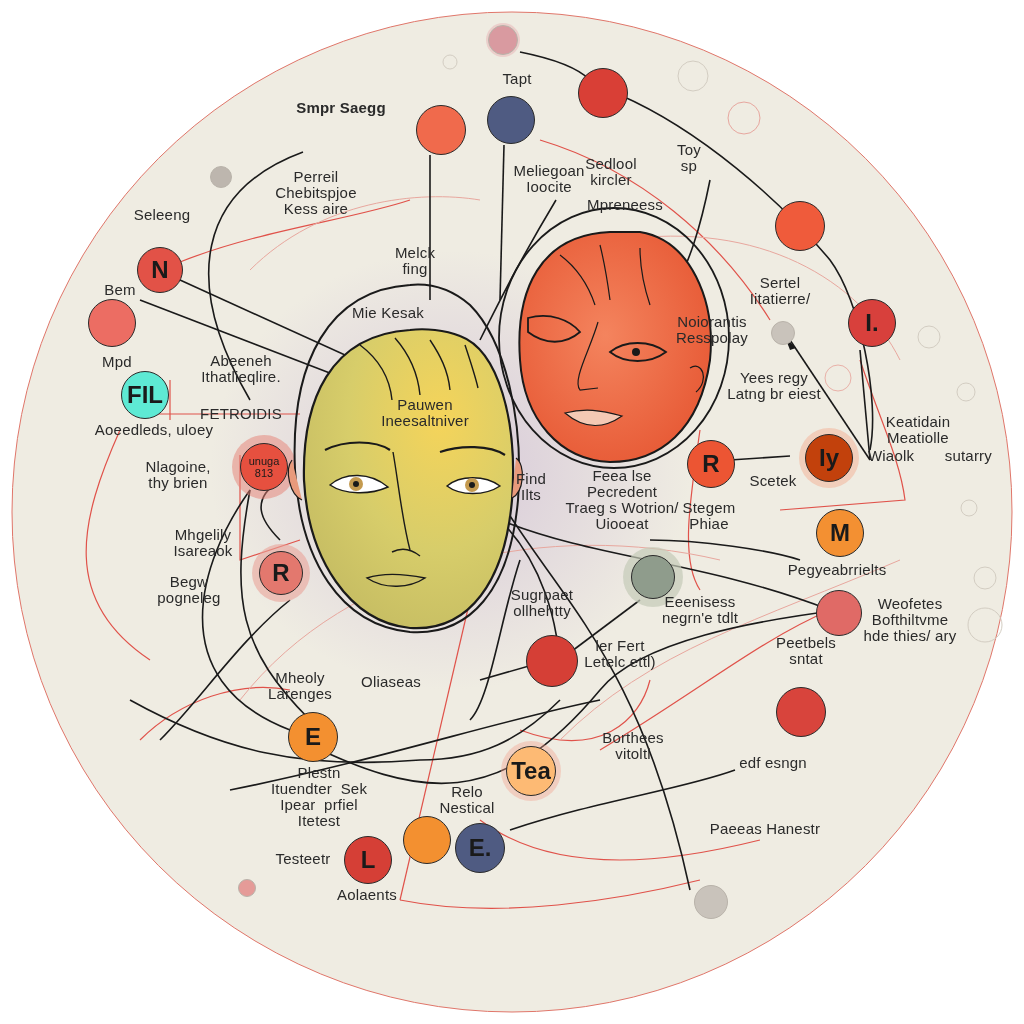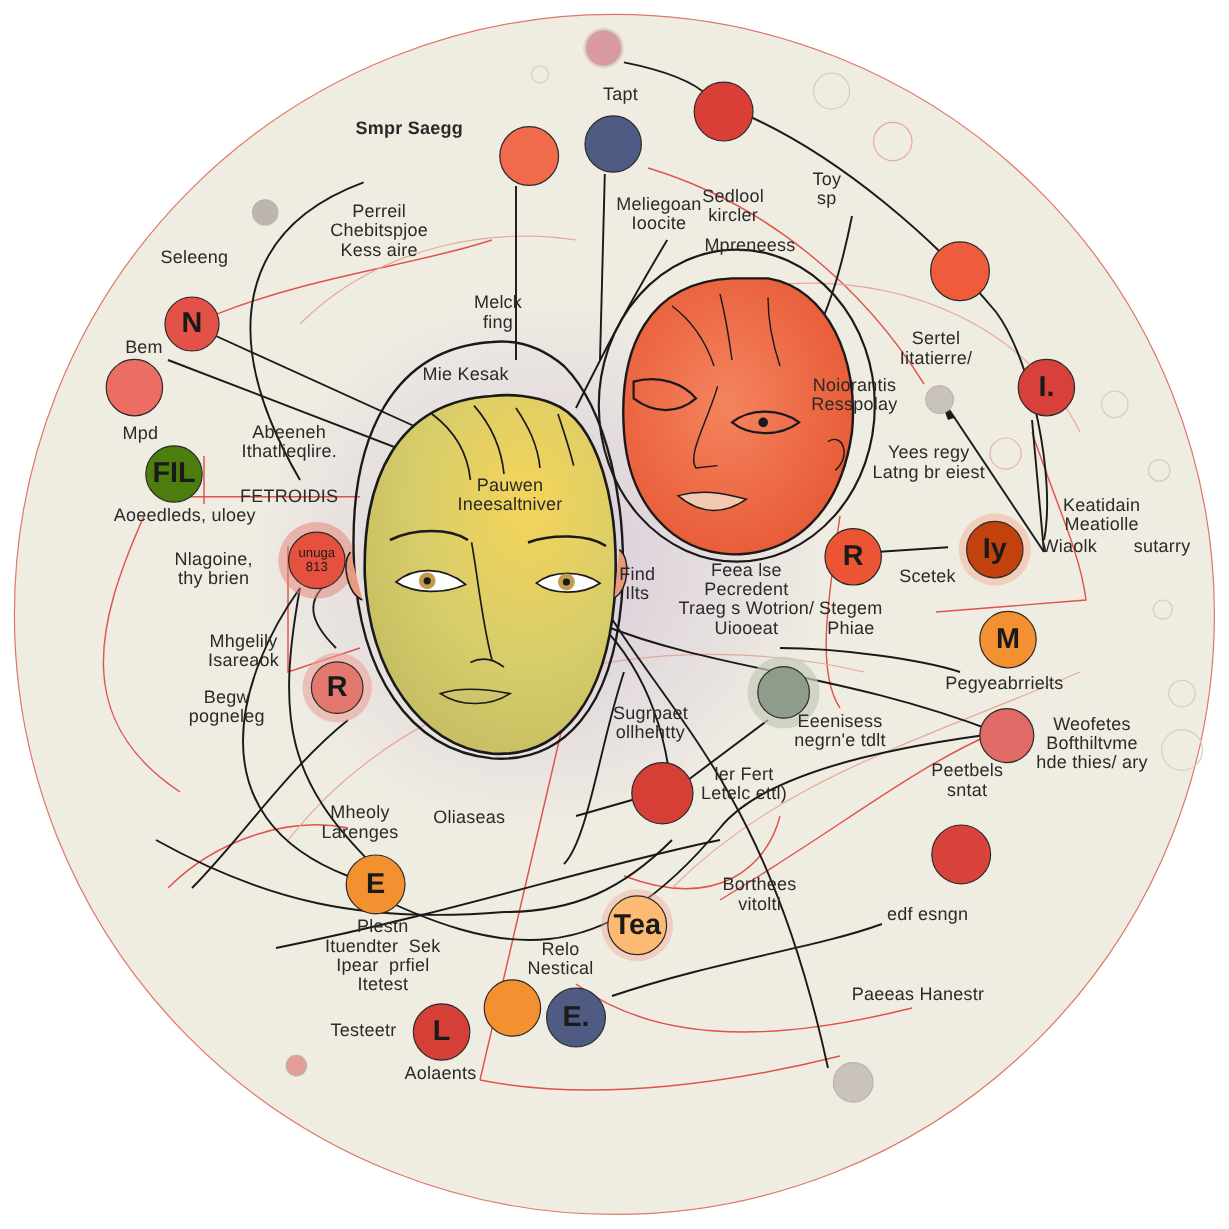--- a/index.html
+++ b/index.html
@@ -174,21 +174,21 @@
       </div>
       <div class="node" style="left: 160px; top: 270px; width: 46px; height: 46px; background: rgb(226, 82, 71);">
         <span style="white-space: pre;">N</span>
       </div>
       <div class="node" style="left: 112px; top: 323px; width: 48px; height: 48px; background: rgb(236, 109, 99);">
         <span style="white-space: pre;"></span>
       </div>
       <div class="node" style="left: 872px; top: 323px; width: 48px; height: 48px; background: rgb(216, 64, 60);">
         <span style="white-space: pre;">I.</span>
       </div>
-      <div class="node" style="left: 145px; top: 395px; width: 48px; height: 48px; background: #4d7c0f;">
+      <div class="node" style="left: 145px; top: 395px; width: 48px; height: 48px; background: #5eead4;">
         <span style="white-space: pre;">FIL</span>
       </div>
       <div class="node tiny" style="left: 264px; top: 467px; width: 48px; height: 48px; background: rgb(230, 80, 63);">
         <span style="white-space: pre;">unuga
 813</span>
       </div>
       <div class="node" style="left: 711px; top: 464px; width: 48px; height: 48px; background: rgb(236, 85, 51);">
         <span style="white-space: pre;">R</span>
       </div>
       <div class="node" style="left: 829px; top: 458px; width: 48px; height: 48px; background: #c2410c;">

